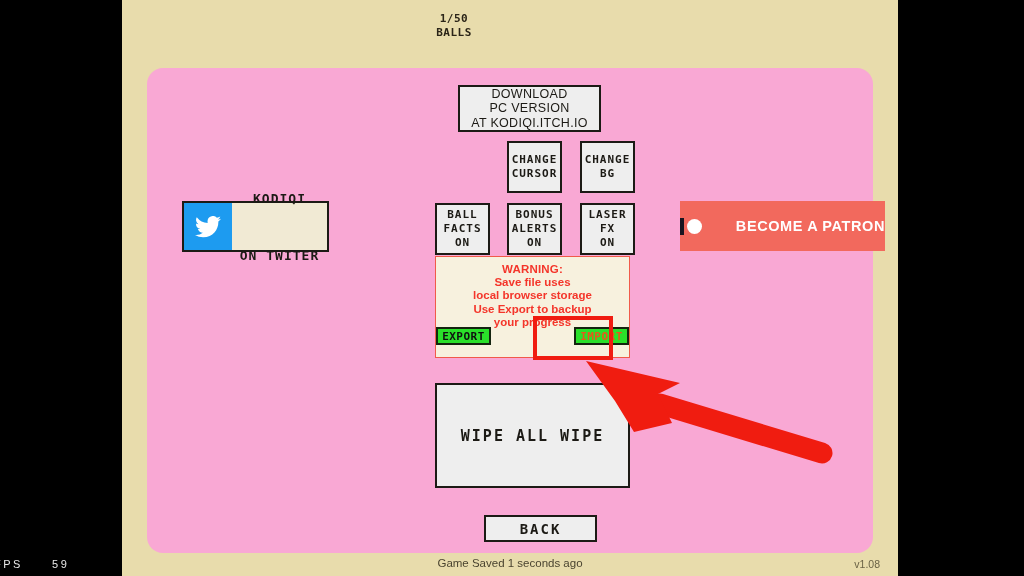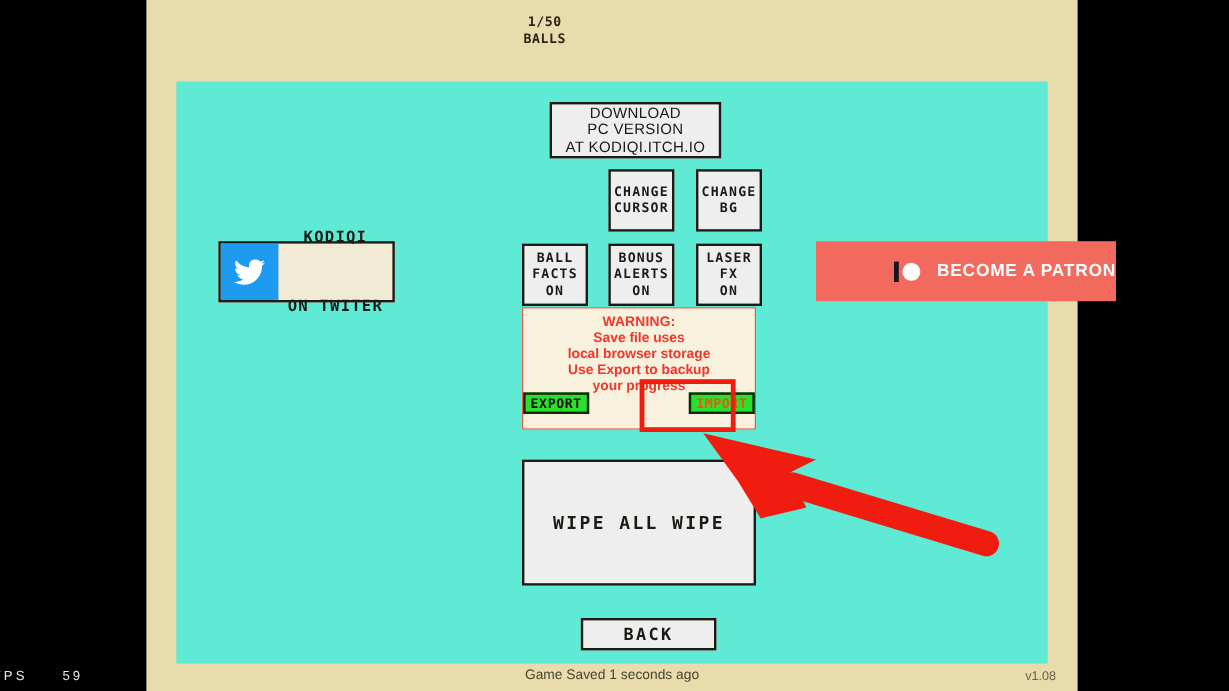--- a/index.html
+++ b/index.html
@@ -72,21 +72,22 @@
   }
   .level-box .lvl-num { font-size: 12px; letter-spacing: 0; }
 
   
   #panel {
     position: absolute;
     left: 25px;
     top: 68px;
     width: 726px;
     height: 485px;
-    background: #5eead4;
+    background: #f9a8d4;
+    border-radius: 16px;
   }
 
   
   .px-btn {
     position: absolute;
     background: #eeeeee;
     border: 2px solid #1c1a15;
     font-family: "DejaVu Sans Mono", monospace;
     color: #1c1a15;
     font-weight: bold;
@@ -151,25 +152,25 @@
     letter-spacing: 1px;
     font-weight: bold;
     color: #1c1a15;
     gap: 40px;
   }
 
   
   #patreon-btn {
     position: absolute;
     left: 533px; top: 133px;
-    width: 250px; height: 50px;
+    width: 205px; height: 50px;
     background: #f2695d;
     display: flex;
     align-items: center;
-    justify-content: flex-end;
+    justify-content: space-between;
     gap: 14px;
     cursor: pointer;
     user-select: none;
   }
   #patreon-btn .pt-logo { position: relative; width: 22px; height: 17px; flex: none; }
   #patreon-btn .pt-bar {
     position: absolute; left: 0; top: 0; width: 4px; height: 17px; background: #1a1520;
   }
   #patreon-btn .pt-dot {
     position: absolute; left: 7px; top: 1px; width: 15px; height: 15px;

